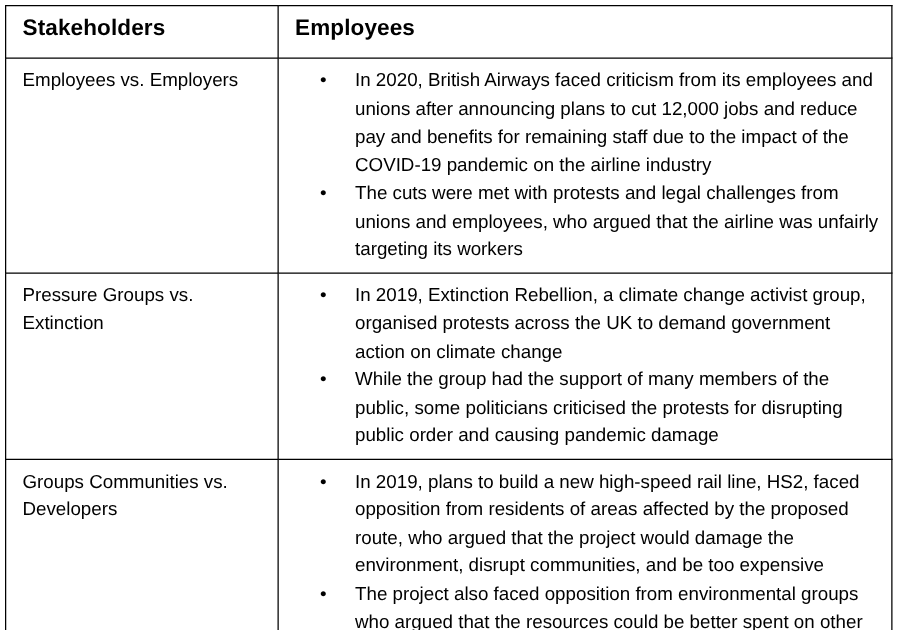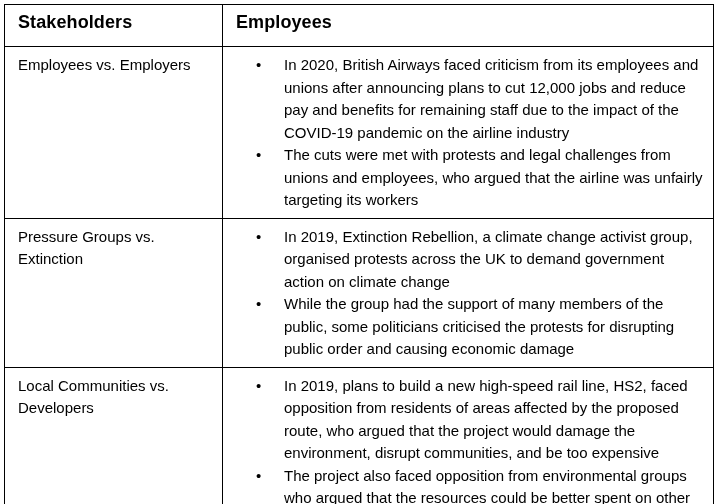--- a/index.html
+++ b/index.html
@@ -121,27 +121,27 @@
           </ul>
         </td>
       </tr>
       <tr class="row-2">
         <td class="stakeholder-cell">
           <span class="stakeholder-text">Pressure Groups vs. Extinction</span>
         </td>
         <td class="conflict-cell">
           <ul class="bullet-list">
             <li>In 2019, Extinction Rebellion, a climate change activist group, organised protests across the UK to demand government action on climate change</li>
-            <li>While the group had the support of many members of the public, some politicians criticised the protests for disrupting public order and causing economic damage</li>
+            <li>While the group had the support of many members of the public, some politicians criticised the protests for disrupting public order and causing pandemic damage</li>
           </ul>
         </td>
       </tr>
       <tr class="row-3">
         <td class="stakeholder-cell">
-          <span class="stakeholder-text">Local Communities vs. Developers</span>
+          <span class="stakeholder-text">Groups Communities vs. Developers</span>
         </td>
         <td class="conflict-cell">
           <ul class="bullet-list">
             <li>In 2019, plans to build a new high-speed rail line, HS2, faced opposition from residents of areas affected by the proposed route, who argued that the project would damage the environment, disrupt communities, and be too expensive</li>
             <li>The project also faced opposition from environmental groups who argued that the resources could be better spent on other infrastructure projects</li>
           </ul>
         </td>
       </tr>
     </tbody>
   </table>

